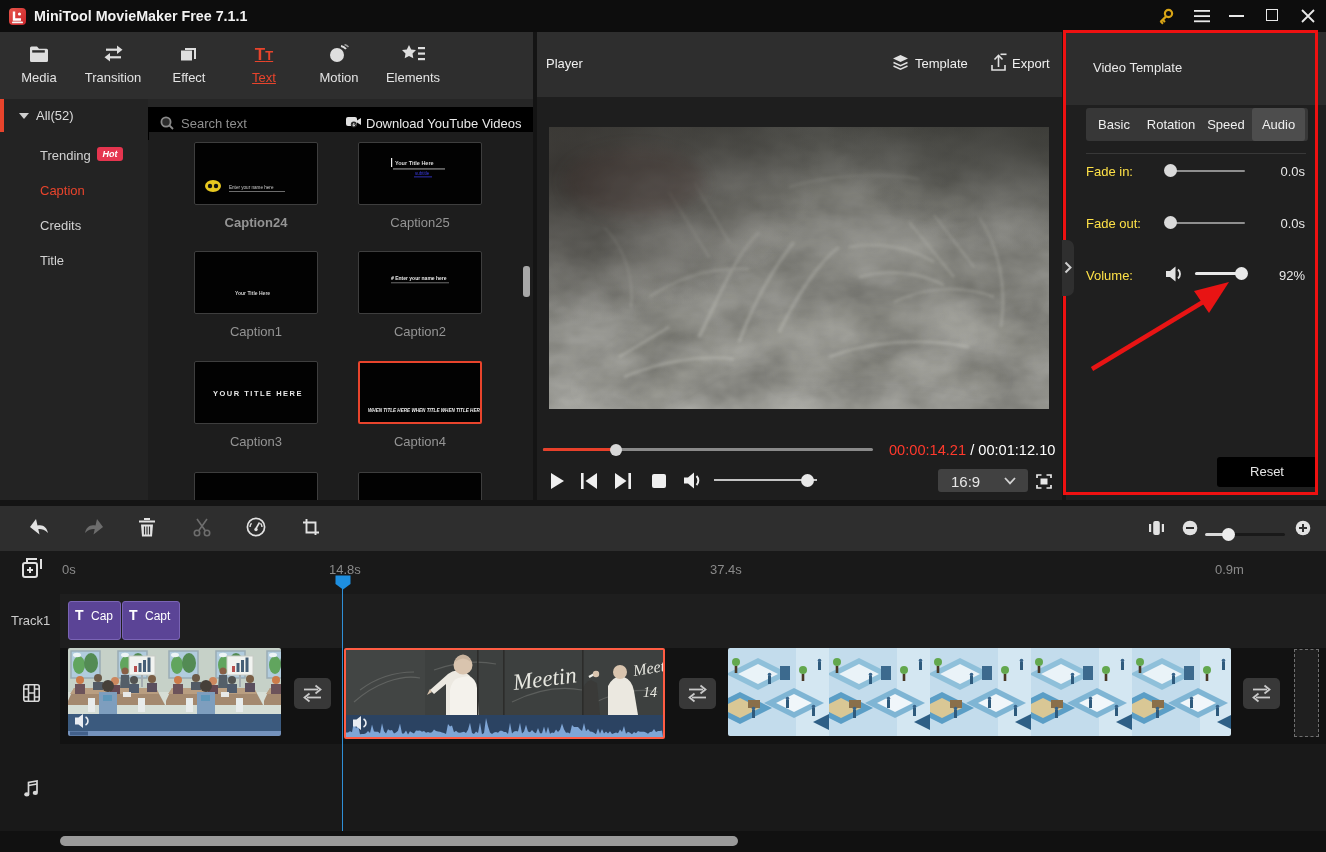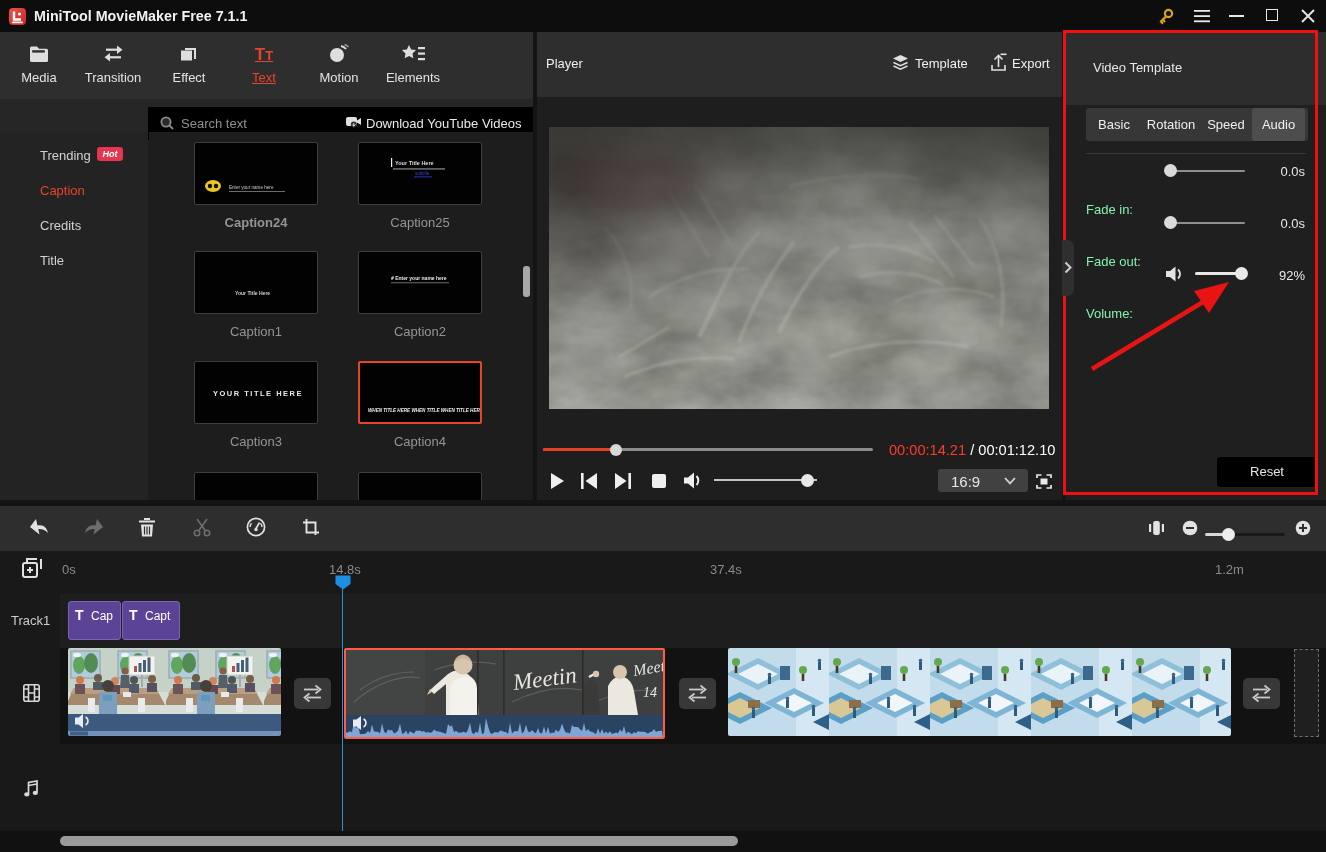--- a/index.html
+++ b/index.html
@@ -38,21 +38,21 @@
   #playerhead { left:0; top:0; width:525px; height:65px; background:#2e2e2e; }
   #video { left:12px; top:95px; width:500px; height:282px; background:#4a4a44; }
 
   
   #proppanel { left:1066px; top:32px; width:260px; height:468px; background:#1f1f1f; }
   #prophead { left:0; top:0; width:260px; height:73px; background:#2d2d2d; }
   #propheadtxt { left:27px; top:28px; color:#e8e8e8; font-size:13px; }
   #tabs { left:20px; top:76px; width:222px; height:33px; background:#373737; border-radius:3px; }
   .tab { position:absolute; top:0; height:33px; line-height:33px; color:#efefef; font-size:13px; text-align:center; }
   #tab-audio { background:#4d4d4d; border-radius:3px; }
-  .proplabel { position:absolute; left:20px; color:#86efac; font-size:13px;margin-top:38px; }
+  .proplabel { position:absolute; left:20px; color:#fde047; font-size:13px; }
   .propval { position:absolute; right:21px; color:#e8e8e8; font-size:13px; }
   .slidertrack { position:absolute; height:2px; background:#8f8f8f; border-radius:1px; }
   .sliderhandle { position:absolute; width:13px; height:13px; border-radius:50%; background:#dadada; }
   #resetbtn { left:151px; top:425px; width:100px; height:30px; background:#000000; border-radius:3px;
     color:#e6e6e6; font-size:13px; text-align:center; line-height:30px; }
   #redrect { left:1063px; top:30px; width:255px; height:465px; border:3px solid #ee1111; z-index:30; }
 
   
   #toolbar { left:0; top:506px; width:1326px; height:45px; background:#2e2e2e; }
 
@@ -148,20 +148,24 @@
         <svg width="23" height="19" viewBox="0 0 23 19">
             <path fill="#dedede" d="M7 1 l2.2 4.4 4.8 0.7 -3.5 3.4 0.8 4.8 -4.3 -2.3 -4.3 2.3 0.8 -4.8 -3.5 -3.4 4.8 -0.7 z"></path>
             <rect x="16" y="3" width="7" height="2.2" fill="#dedede"></rect>
             <rect x="16" y="8.5" width="7" height="2.2" fill="#dedede"></rect>
             <rect x="16" y="14" width="7" height="2.2" fill="#dedede"></rect>
           </svg>
         <span class="navlabel">Elements</span>
       </div>
     </div>
     <div id="subhead" class="abs">
+      <div id="allrow" class="abs">
+        <div id="alltri" class="abs"></div>
+        <div id="alltext" class="abs">All(52)</div>
+      </div>
       <div id="searchrow" class="abs">
         <svg class="abs" style="left:12px;top:9px;" width="14" height="14" viewBox="0 0 14 14">
             <circle cx="6" cy="6" r="4.6" stroke="#8a8a8a" stroke-width="1.8" fill="#555" fill-opacity="0.5"></circle>
             <path d="M9.5 9.5 L13 13" stroke="#8a8a8a" stroke-width="1.8"></path>
           </svg>
         <span class="abs" style="left:33px;top:9px;color:#8f8f8f;font-size:13px;">Search text</span>
         <svg class="abs" style="left:198px;top:9px;" width="15" height="13" viewBox="0 0 15 13">
             <rect x="0" y="1" width="11" height="9" rx="2" fill="#e0e0e0"></rect>
             <path d="M11 4.5 L15 2 V9 L11 6.5 Z" fill="#e0e0e0"></path>
             <circle cx="7.8" cy="8.6" r="3" fill="#2a2a2a"></circle>
@@ -436,21 +440,21 @@
         <rect x="4" y="7" width="8" height="2" fill="#2e2e2e"></rect>
         <rect x="7" y="4" width="2" height="8" fill="#2e2e2e"></rect>
       </svg>
   </div>
 
   <div id="timeline" class="abs">
     <div id="ruler" class="abs">
       <span class="rulertxt" style="left:62px;">0s</span>
       <span class="rulertxt" style="left:329px;">14.8s</span>
       <span class="rulertxt" style="left:710px;">37.4s</span>
-      <span class="rulertxt" style="left:1215px;">1.2m</span>
+      <span class="rulertxt" style="left:1215px;">0.9m</span>
     </div>
     <svg class="abs" style="left:22px;top:7px;" width="21" height="22" viewBox="0 0 21 22">
         <path d="M5 5 V1 h10 M19 1 v10" stroke="#e0e0e0" stroke-width="2" fill="none"></path>
         <rect x="1" y="5" width="14" height="14" rx="2" fill="none" stroke="#e0e0e0" stroke-width="2"></rect>
         <path d="M8 9 v6 M5 12 h6" stroke="#e0e0e0" stroke-width="2"></path>
       </svg>
     <div id="track1lane" class="abs"></div>
     <div id="videorow" class="abs"></div>
     <div id="musicrow" class="abs"></div>
     <div id="gutter" class="abs">

